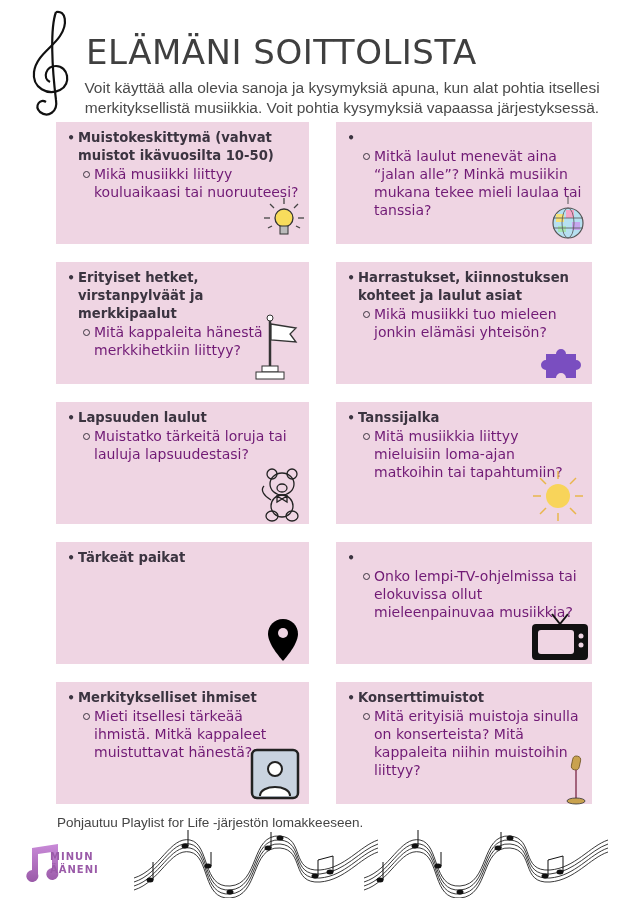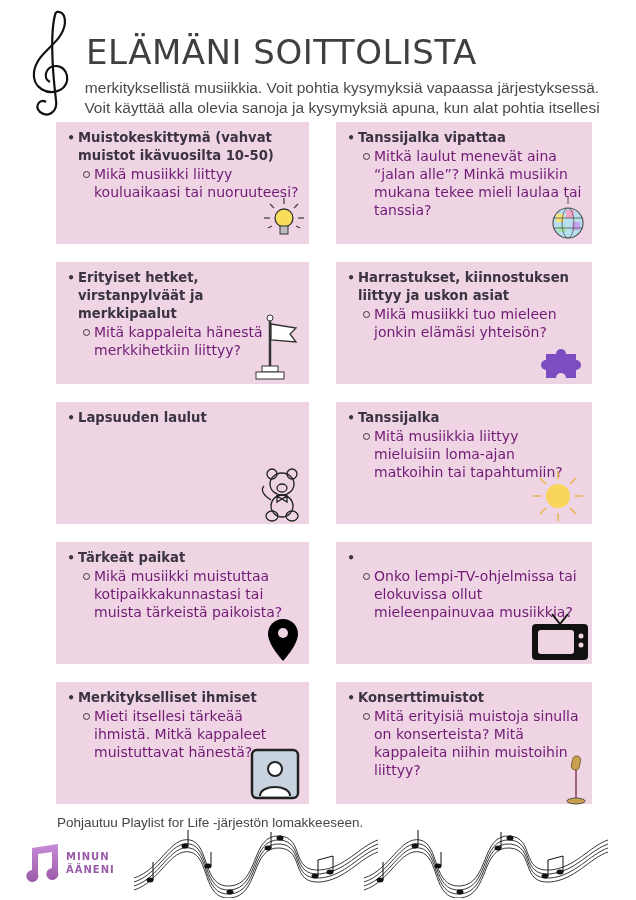--- a/index.html
+++ b/index.html
@@ -10,35 +10,35 @@
   .card{position:absolute;width:253px;height:122px;background:#efd5e3;box-sizing:border-box;padding:7px 8px 0 8px;}
   .card.right{width:256px;}
   .bullet{display:flex;font-weight:bold;font-size:13.2px;line-height:18px;color:#3b3440;}
   .bullet .dot{width:14px;flex:0 0 14px;text-align:center;font-size:12px;}
   .sub{display:flex;margin-left:14px;font-size:14px;line-height:18px;color:#701a75;}
   .sub .ring{flex:0 0 16px;width:16px;display:flex;justify-content:center;padding-top:6px;}
   .sub .ring span{display:block;width:5px;height:5px;border:1.2px solid #3b3440;border-radius:50%;}
   .icon{position:absolute;}
   .footer-note{position:absolute;left:57px;top:815px;font-family:"Liberation Sans",sans-serif;font-size:13.5px;color:#444;text-align:center;}
   .logo{position:absolute;left:18px;top:842px;width:46px;height:40px;}
-  .logo-text{position:absolute;left:66px;top:850px;font-size:10px;line-height:13px;letter-spacing:1px;color:#9a5aa8;font-weight:bold;}
+  .logo-text{position:absolute;left:50px;top:850px;font-size:10px;line-height:13px;letter-spacing:1px;color:#9a5aa8;font-weight:bold;}
   .staff{position:absolute;top:826px;width:250px;height:72px;}
 </style>
 </head>
 <body>
 
 <svg class="clef" viewBox="0 0 60 112">
   <path d="M34 4 C44 2 46 16 38 28 C30 40 14 48 12 64 C10 80 26 88 38 82 C50 76 46 58 34 58 C24 58 20 70 28 74" fill="none" stroke="#111" stroke-width="2.2"></path>
   <path d="M34 4 C28 20 30 60 34 92 C36 104 26 110 18 104 C12 98 18 90 24 94" fill="none" stroke="#111" stroke-width="2.2"></path>
 </svg>
 
 <div class="title">ELÄMÄNI SOITTOLISTA</div>
 <div class="intro">
+  <div>Voit käyttää alla olevia sanoja ja kysymyksiä apuna, kun alat pohtia itsellesi</div>
   <div>merkityksellistä musiikkia. Voit pohtia kysymyksiä vapaassa järjestyksessä.</div>
-  <div>Voit käyttää alla olevia sanoja ja kysymyksiä apuna, kun alat pohtia itsellesi</div>
 </div>
 
 <div class="card" style="left:56px;top:122px;">
   <div class="bullet">
       <span class="dot">•</span>
       <span>Muistokeskittymä (vahvat muistot ikävuosilta 10-50)</span>
     </div>
   <div class="sub">
       <span class="ring">
         <span></span>
@@ -56,21 +56,20 @@
         <line x1="38" y1="32" x2="34" y2="30"></line>
       </g>
     <circle cx="22" cy="22" r="9" fill="#f8dc5c" stroke="#333" stroke-width="1.3"></circle>
     <rect x="18" y="30" width="8" height="8" fill="#bbb" stroke="#333" stroke-width="1"></rect>
   </svg>
 </div>
 
 <div class="card right" style="left:336px;top:122px;">
   <div class="bullet">
       <span class="dot">•</span>
-      <span>Tanssijalka vipattaa</span>
     </div>
   <div class="sub">
       <span class="ring">
         <span></span>
       </span>
       <span>Mitkä laulut menevät aina “jalan alle”? Minkä musiikin mukana tekee mieli laulaa tai tanssia?</span>
     </div>
   <svg class="icon" style="left:212px;top:74px;" width="40" height="46" viewBox="0 0 40 46">
     <line x1="20" y1="0" x2="20" y2="8" stroke="#555"></line>
     <circle cx="20" cy="27" r="15" fill="#b6e0f0" stroke="#555" stroke-width="1.2"></circle>
@@ -102,37 +101,43 @@
     <line x1="18" y1="7" x2="18" y2="52" stroke="#333" stroke-width="2.5"></line>
     <path d="M19 10 L44 14 L38 20 L44 28 L19 26 Z" fill="#fff" stroke="#333" stroke-width="1.3"></path>
     <rect x="10" y="52" width="16" height="6" fill="#fff" stroke="#333"></rect>
     <rect x="4" y="58" width="28" height="7" fill="#fff" stroke="#333"></rect>
   </svg>
 </div>
 
 <div class="card right" style="left:336px;top:262px;">
   <div class="bullet">
       <span class="dot">•</span>
-      <span>Harrastukset, kiinnostuksen liittyy ja uskon asiat</span>
+      <span>Harrastukset, kiinnostuksen kohteet ja laulut asiat</span>
     </div>
   <div class="sub">
       <span class="ring">
         <span></span>
       </span>
       <span>Mikä musiikki tuo mieleen jonkin elämäsi yhteisön?</span>
     </div>
   <svg class="icon" style="left:200px;top:84px;" width="54" height="36" viewBox="0 0 54 36">
     <path d="M10 8 H20 A5 5 0 1 1 30 8 H40 V14 A5 5 0 1 1 40 24 V32 H30 A5 5 0 1 0 20 32 H10 V24 A5 5 0 1 1 10 14 Z" fill="#7a4ec0"></path>
   </svg>
 </div>
 
 <div class="card" style="left:56px;top:402px;">
   <div class="bullet">
       <span class="dot">•</span>
       <span>Lapsuuden laulut</span>
+    </div>
+  <div class="sub">
+      <span class="ring">
+        <span></span>
+      </span>
+      <span>Muistatko tärkeitä loruja tai lauluja lapsuudestasi?</span>
     </div>
   <svg class="icon" style="left:200px;top:64px;" width="50" height="56" viewBox="0 0 50 56">
     <g fill="none" stroke="#222" stroke-width="1.3">
       <circle cx="16" cy="8" r="5"></circle>
         <circle cx="36" cy="8" r="5"></circle>
       <ellipse cx="26" cy="18" rx="12" ry="11"></ellipse>
       <ellipse cx="26" cy="22" rx="5" ry="4"></ellipse>
       <ellipse cx="26" cy="40" rx="11" ry="11"></ellipse>
       <path d="M15 34 C8 30 4 24 8 20"></path>
       <ellipse cx="16" cy="50" rx="6" ry="5"></ellipse>
@@ -165,26 +170,20 @@
         <line x1="44" y1="44" x2="38" y2="38"></line>
       </g>
     <circle cx="26" cy="26" r="12" fill="#f8d45a"></circle>
   </svg>
 </div>
 
 <div class="card" style="left:56px;top:542px;">
   <div class="bullet">
       <span class="dot">•</span>
       <span>Tärkeät paikat</span>
-    </div>
-  <div class="sub">
-      <span class="ring">
-        <span></span>
-      </span>
-      <span>Mikä musiikki muistuttaa kotipaikkakunnastasi tai muista tärkeistä paikoista?</span>
     </div>
   <svg class="icon" style="left:210px;top:76px;" width="34" height="44" viewBox="0 0 34 44">
     <path d="M17 1 C8 1 2 8 2 16 C2 27 17 43 17 43 C17 43 32 27 32 16 C32 8 26 1 17 1 Z" fill="#000"></path>
     <circle cx="17" cy="15" r="5" fill="#efd5e3"></circle>
   </svg>
 </div>
 
 <div class="card right" style="left:336px;top:542px;">
   <div class="bullet">
       <span class="dot">•</span>

